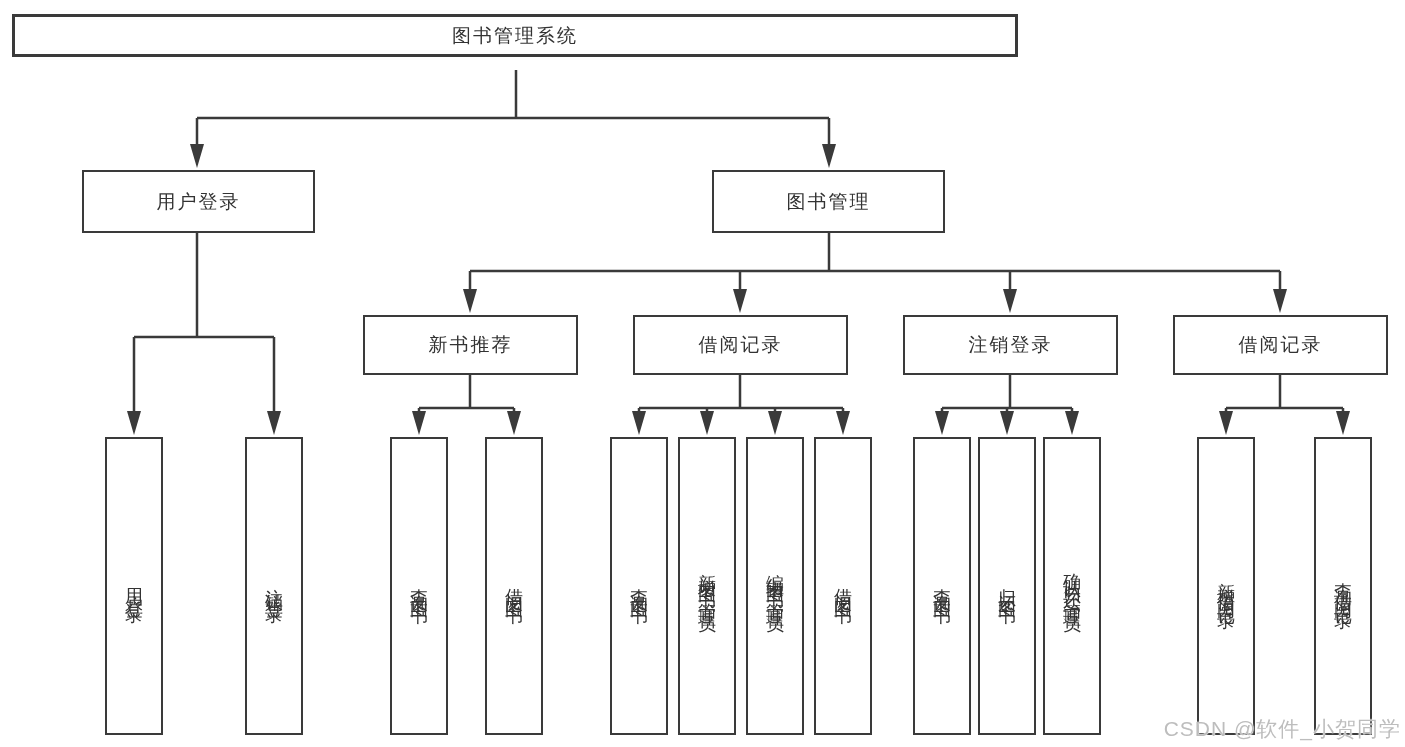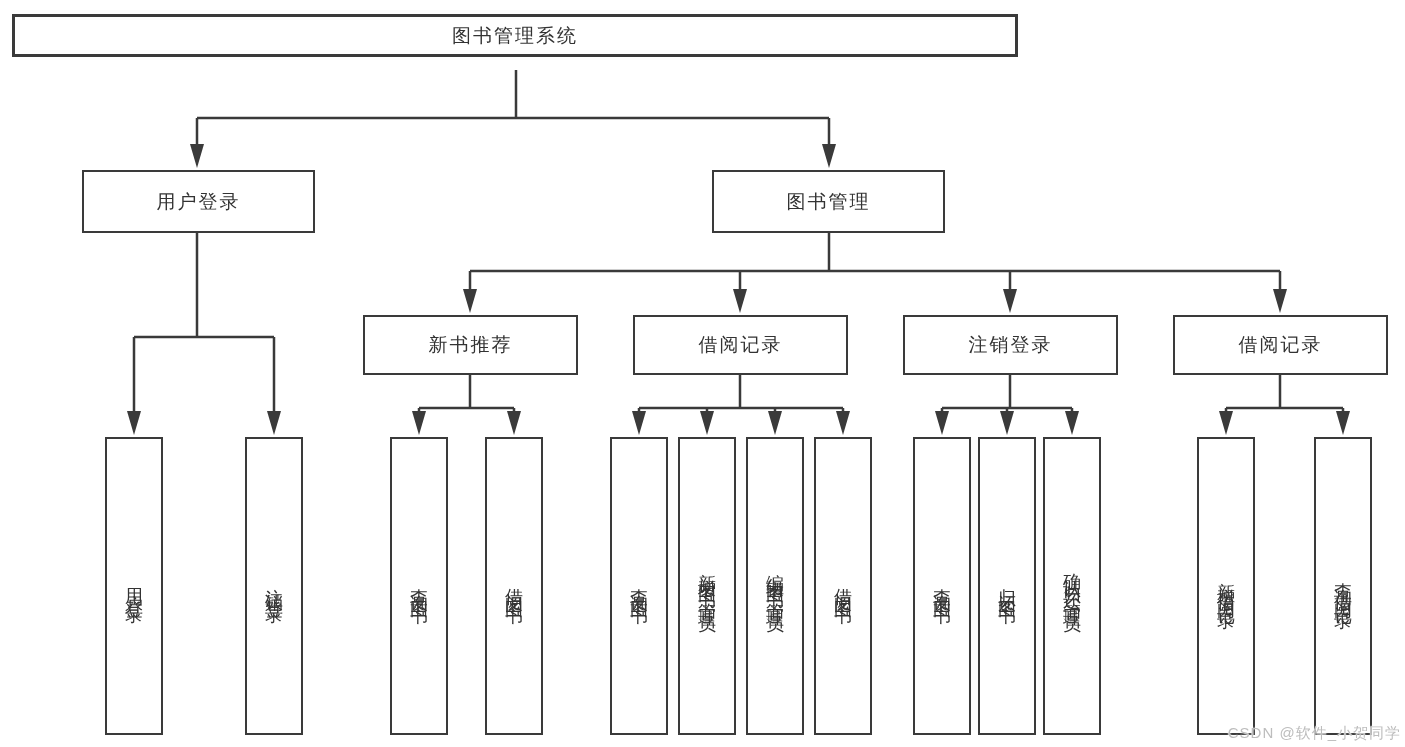--- a/index.html
+++ b/index.html
@@ -18,21 +18,21 @@
   .root-box{left:12px;top:14px;width:1006px;height:43px;border-width:3px;font-size:19px;letter-spacing:2px;}
   .hbox{height:63px;font-size:19px;letter-spacing:2px;}
   .l2{top:170px;width:233px;}
   .l3{top:315px;width:215px;height:60px;}
   .vbox{
     top:437px;width:58px;height:298px;font-size:18px;
     writing-mode:vertical-rl;text-orientation:upright;
     letter-spacing:6px;line-height:1;white-space:normal;
   }
   .watermark{
-    position:absolute;right:4px;bottom:4px;font-size:15px;letter-spacing:1px;
+    position:absolute;right:4px;bottom:4px;font-size:21px;letter-spacing:1px;
     color:#bdbdbd;text-shadow:0 0 2px #ffffff, 0 0 1px #ffffff;
   }
 </style>
 </head>
 <body>
 
 <div class="canvas">
 
   <svg class="connectors" width="1405" height="747" viewBox="0 0 1405 747" xmlns="http://www.w3.org/2000/svg">
     <g stroke="#3a3a3a" stroke-width="2.5" fill="none">

